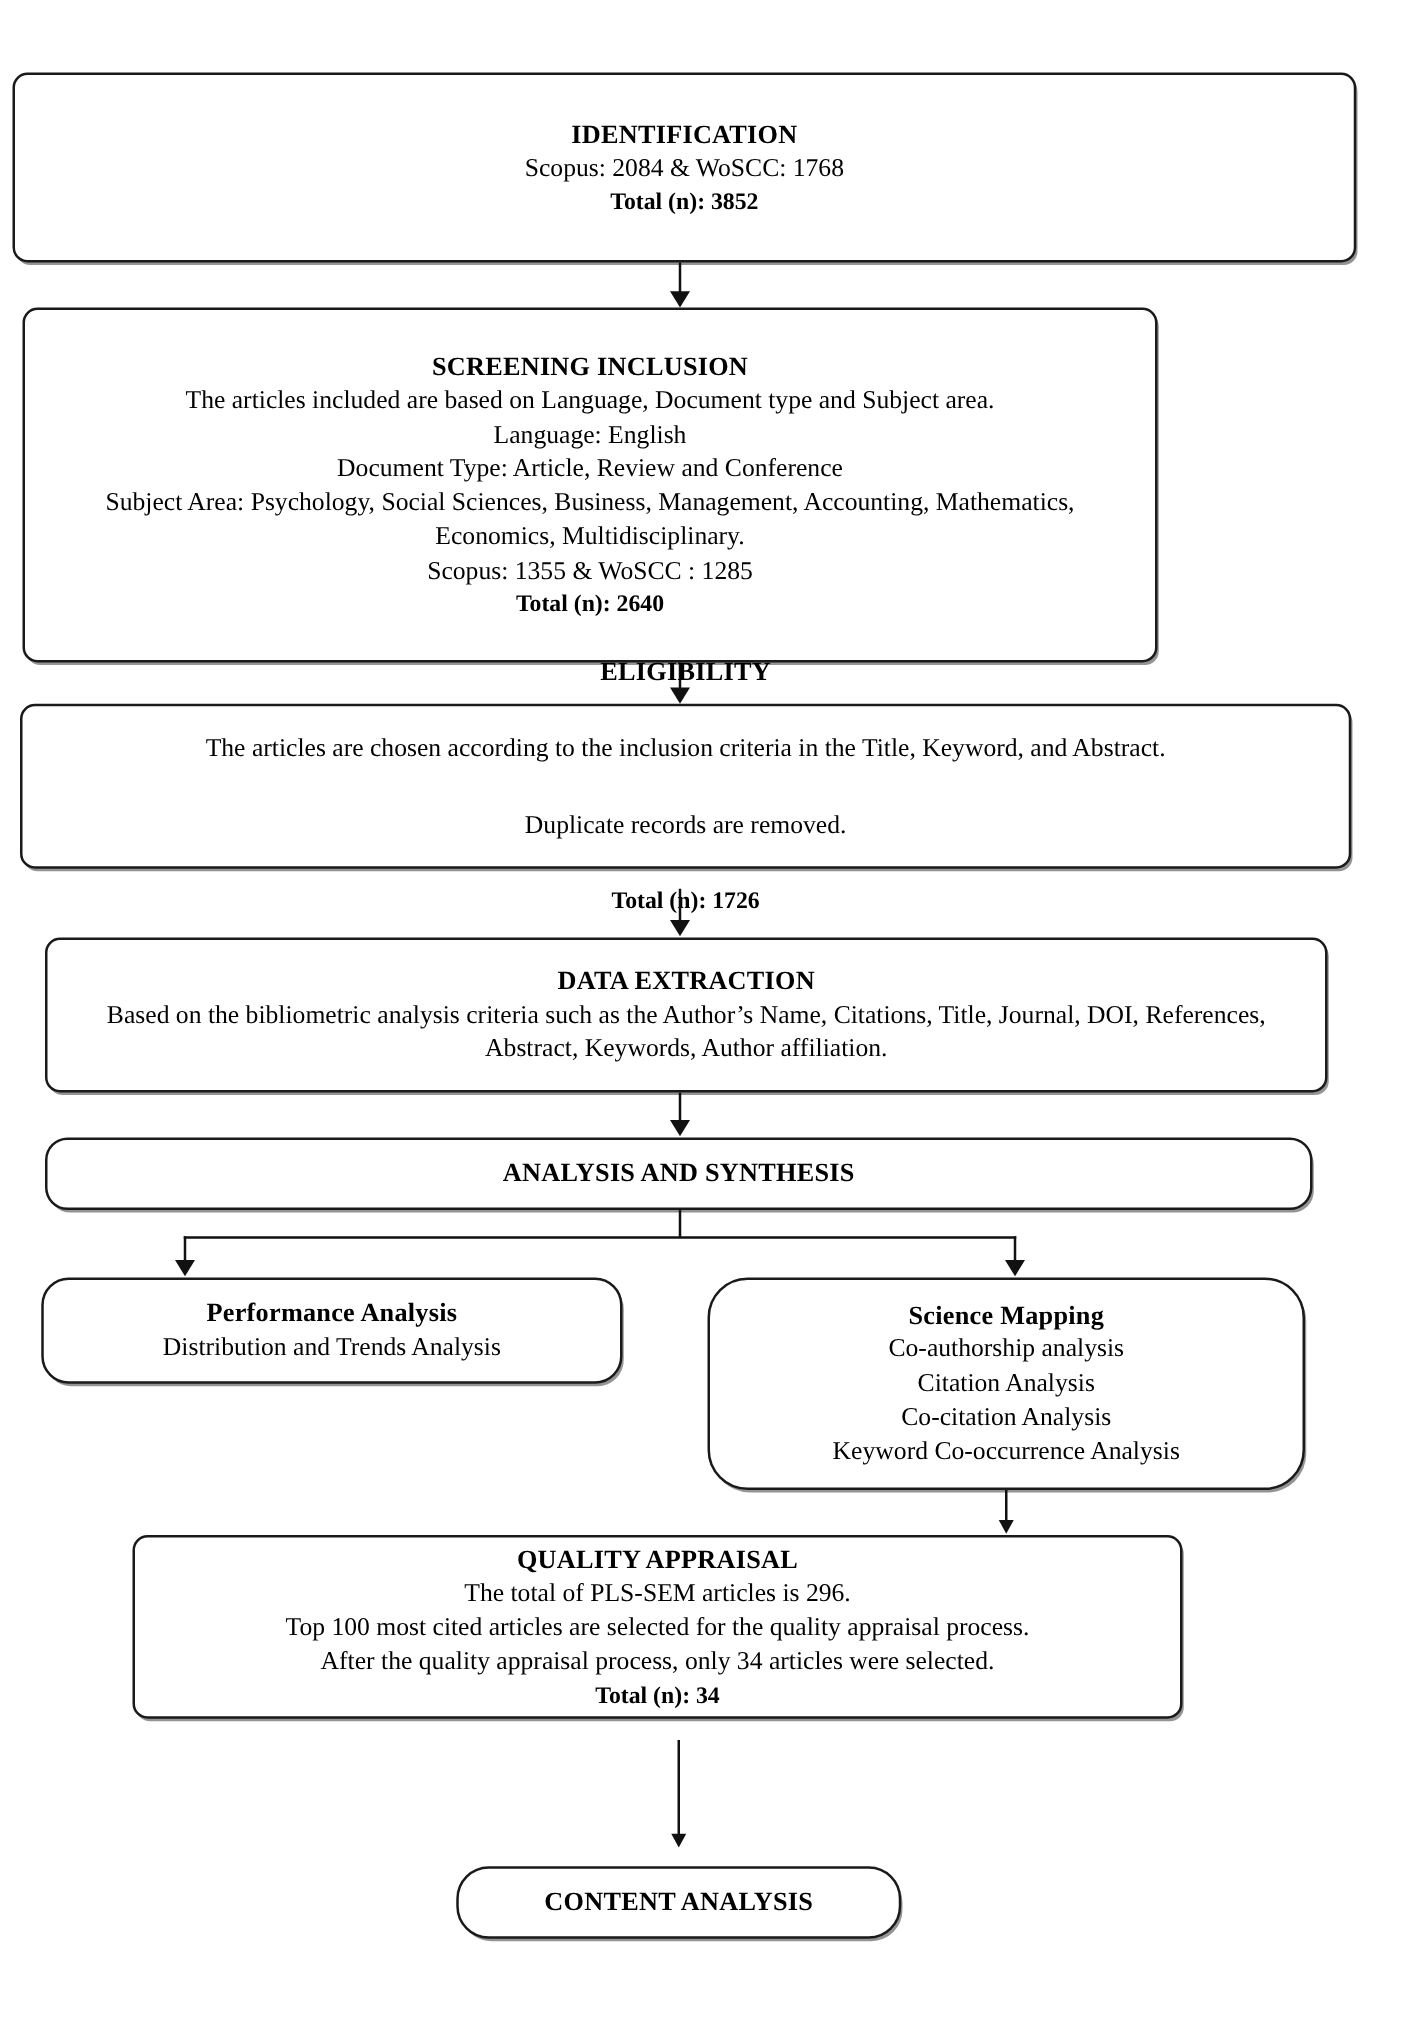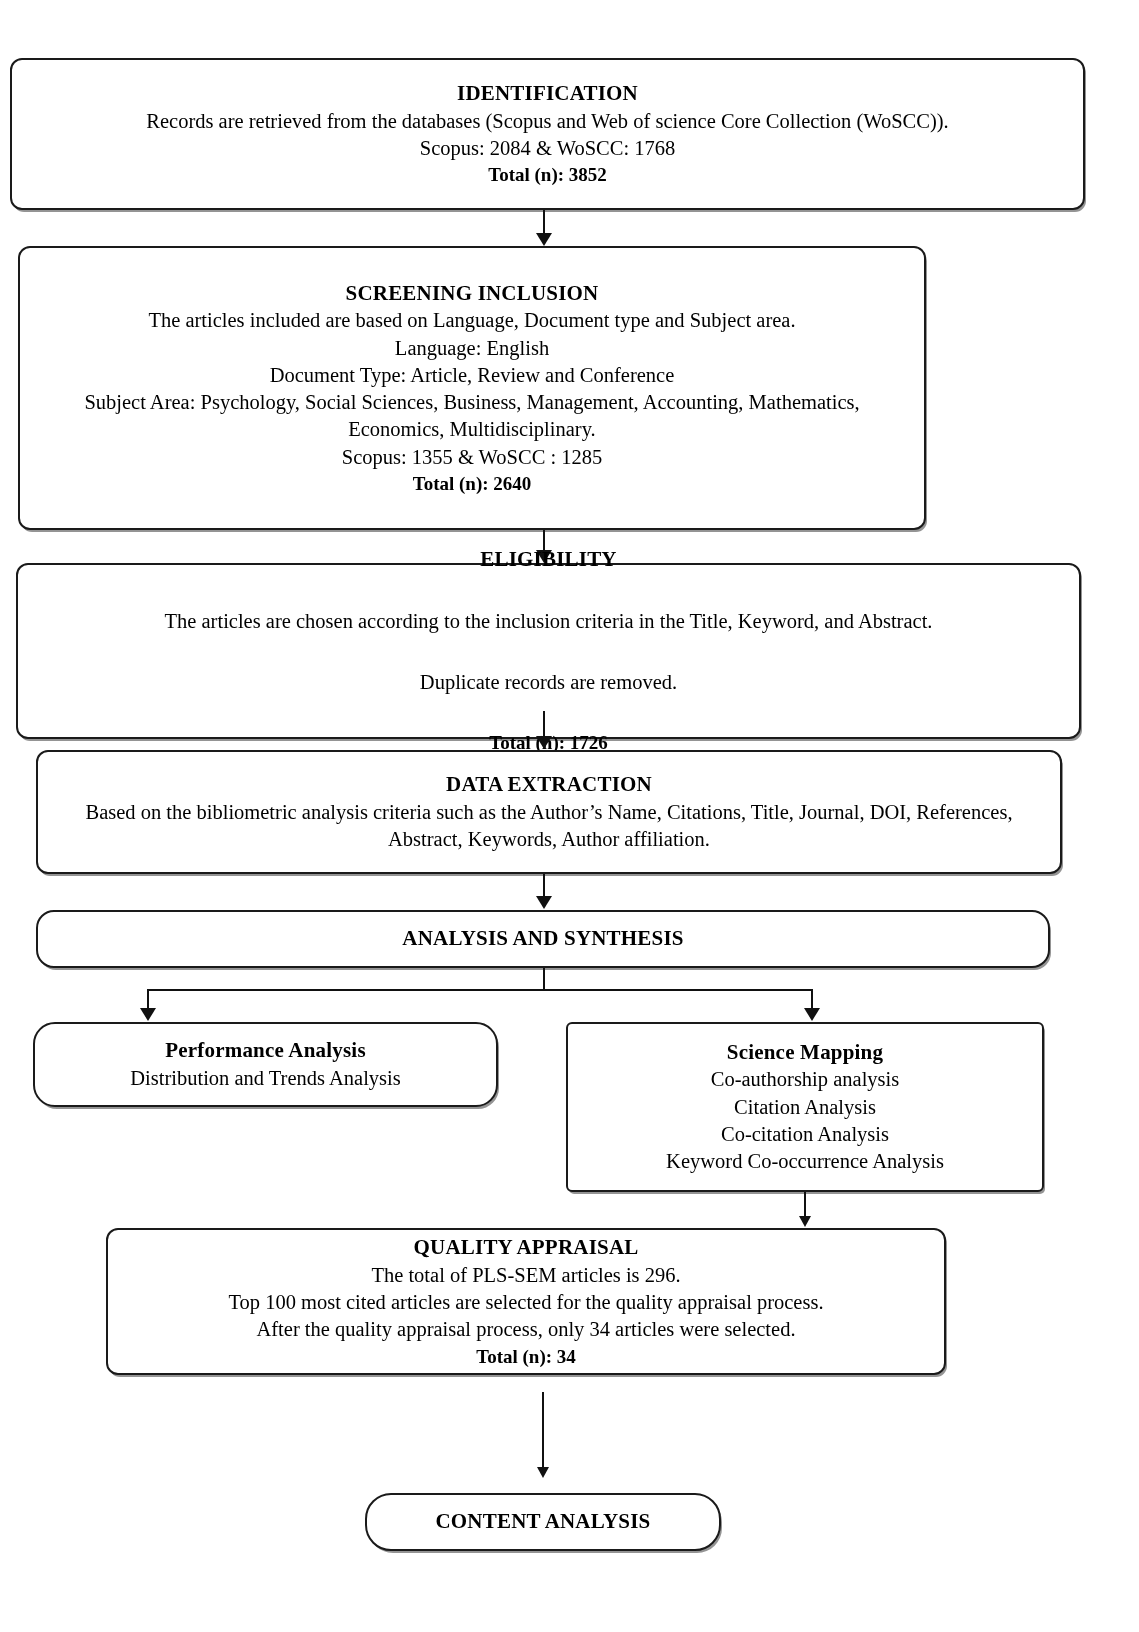--- a/index.html
+++ b/index.html
@@ -60,25 +60,25 @@
   .node .total {
     font-weight: bold;
     font-size: 19px;
     line-height: 1.33;
     white-space: nowrap;
   }
 
   
   #node-identification   { left: 10px;  top: 58px;   width: 1075px; height: 152px; }
   #node-screening        { left: 18px;  top: 246px;  width: 908px; height: 284px; }
-  #node-eligibility      { left: 16px;  top: 563px;  width: 1065px; height: 176px; gap: 34px; }
+  #node-eligibility      { left: 16px;  top: 563px;  width: 1065px; height: 132px; gap: 34px; }
   #node-data-extraction  { left: 36px;  top: 750px;  width: 1026px; height: 124px; }
   #node-analysis         { left: 36px;  top: 910px;  width: 1014px; height: 58px;  border-radius: 18px; }
   #node-performance      { left: 33px;  top: 1022px; width: 465px;  height: 85px;  border-radius: 22px; }
-  #node-science-mapping  { left: 566px; top: 1022px; width: 478px;  height: 170px; border-radius: 6px; }
+  #node-science-mapping  { left: 566px; top: 1022px; width: 478px;  height: 170px; border-radius: 32px; }
   #node-quality          { left: 106px; top: 1228px; width: 840px;  height: 147px; }
   #node-content          { left: 365px; top: 1493px; width: 356px;  height: 58px;  border-radius: 26px; }
 
   
   .conn {
     position: absolute;
     background: #111111;
   }
   .vline { width: 2px; }
   .hline { height: 2px; }
@@ -98,21 +98,20 @@
     border-top-width: 11px;
   }
 </style>
 </head>
 <body>
 
 <div id="flow">
 
   <div class="node" id="node-identification">
     <div class="title">IDENTIFICATION</div>
-    <div class="line">Records are retrieved from the databases (Scopus and Web of science Core Collection (WoSCC)).</div>
     <div class="line">Scopus: 2084 &amp; WoSCC: 1768</div>
     <div class="total">Total (n): 3852</div>
   </div>
 
   <div class="conn vline" style="left:543px; top:210px; height:26px;"></div>
   <div class="arrowhead" style="left:536px; top:233px;"></div>
 
   <div class="node" id="node-screening">
     <div class="title">SCREENING INCLUSION</div>
     <div class="line">The articles included are based on Language, Document type and Subject area.</div>

